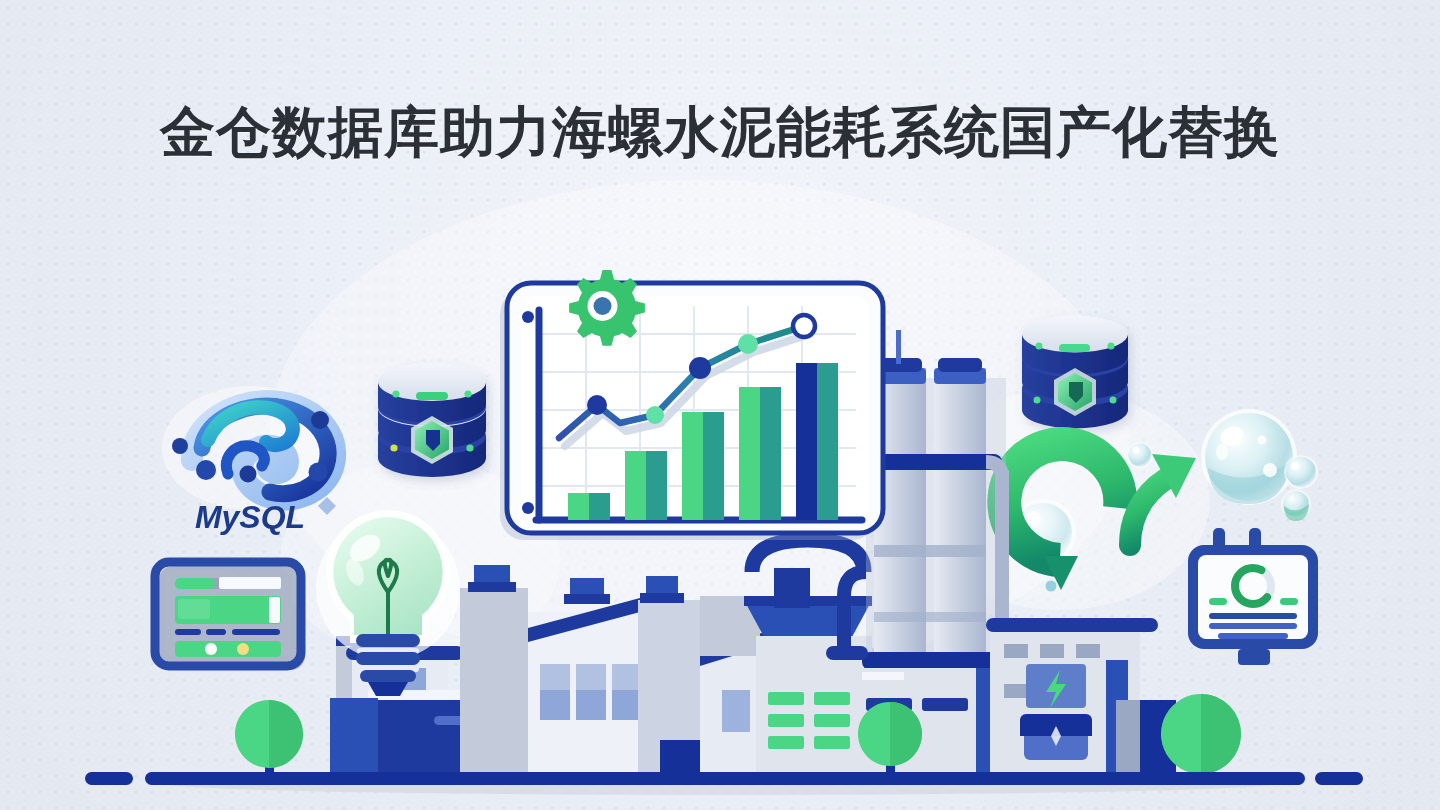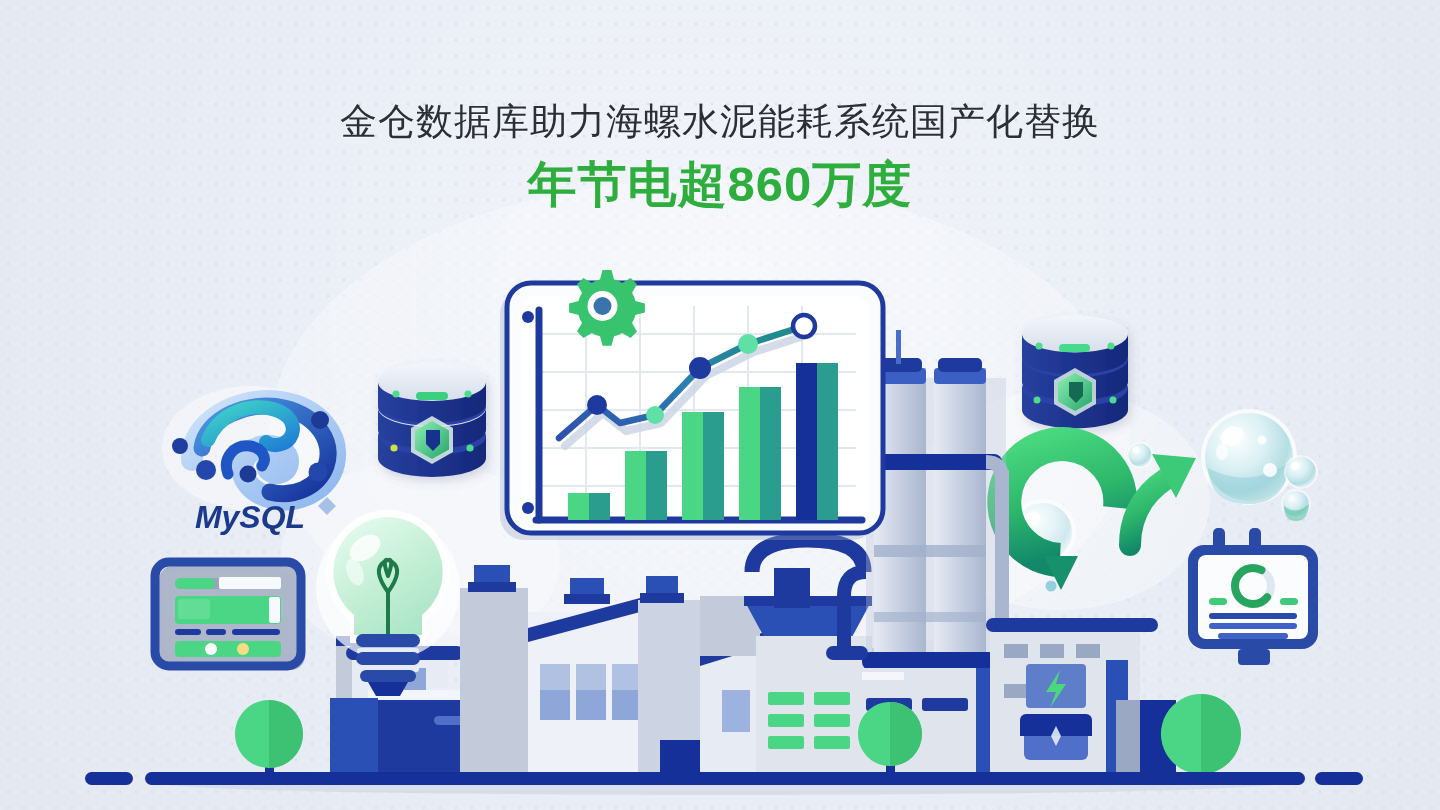--- a/index.html
+++ b/index.html
@@ -21,42 +21,41 @@
     background-size:16px 16px;
     opacity:.55;
     pointer-events:none;
   }
   
   #titleWrap{
     position:absolute; left:0; top:100px; width:1440px; text-align:center;
     z-index:30;
   }
   #title{
-    font-size:37px; font-weight:normal; letter-spacing:1px;
+    font-size:55px; font-weight:bold; letter-spacing:1px;
     color:#2b2f36; line-height:1.18;
     text-shadow:0 1px 0 rgba(255,255,255,.6);
   }
   #subtitle{
     margin-top:8px;
     font-size:49px; font-weight:bold; letter-spacing:1px;
     color:#2dae3d;
   }
   
   .abs{ position:absolute; }
   svg{ display:block; overflow:visible; }
 </style>
 </head>
 <body>
 
 <div id="stage">
   <div id="dots"></div>
 
   <div id="titleWrap">
     <div id="title">金仓数据库助力海螺水泥能耗系统国产化替换</div>
-    <div id="subtitle">年节电超860万度</div>
   </div>
 
   <svg class="abs" style="left:0;top:0;" width="1440" height="810" viewBox="0 0 1440 810">
     <defs>
       <linearGradient id="gGreenArrow" x1="0" y1="0" x2="0.3" y2="1">
         <stop offset="0%" stop-color="#4ad87f"></stop>
         <stop offset="55%" stop-color="#2db86c"></stop>
         <stop offset="100%" stop-color="#13896a"></stop>
       </linearGradient>
       <linearGradient id="gLine1" x1="0" y1="1" x2="1" y2="0">

